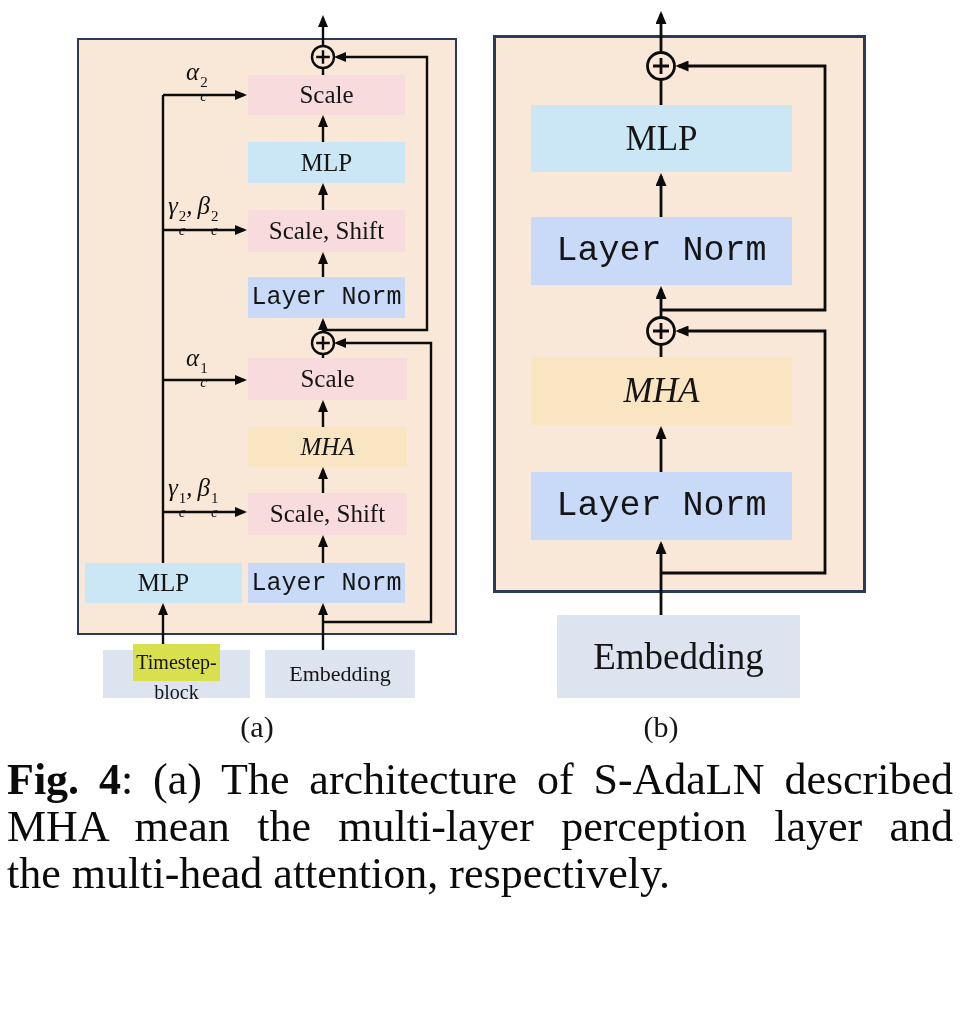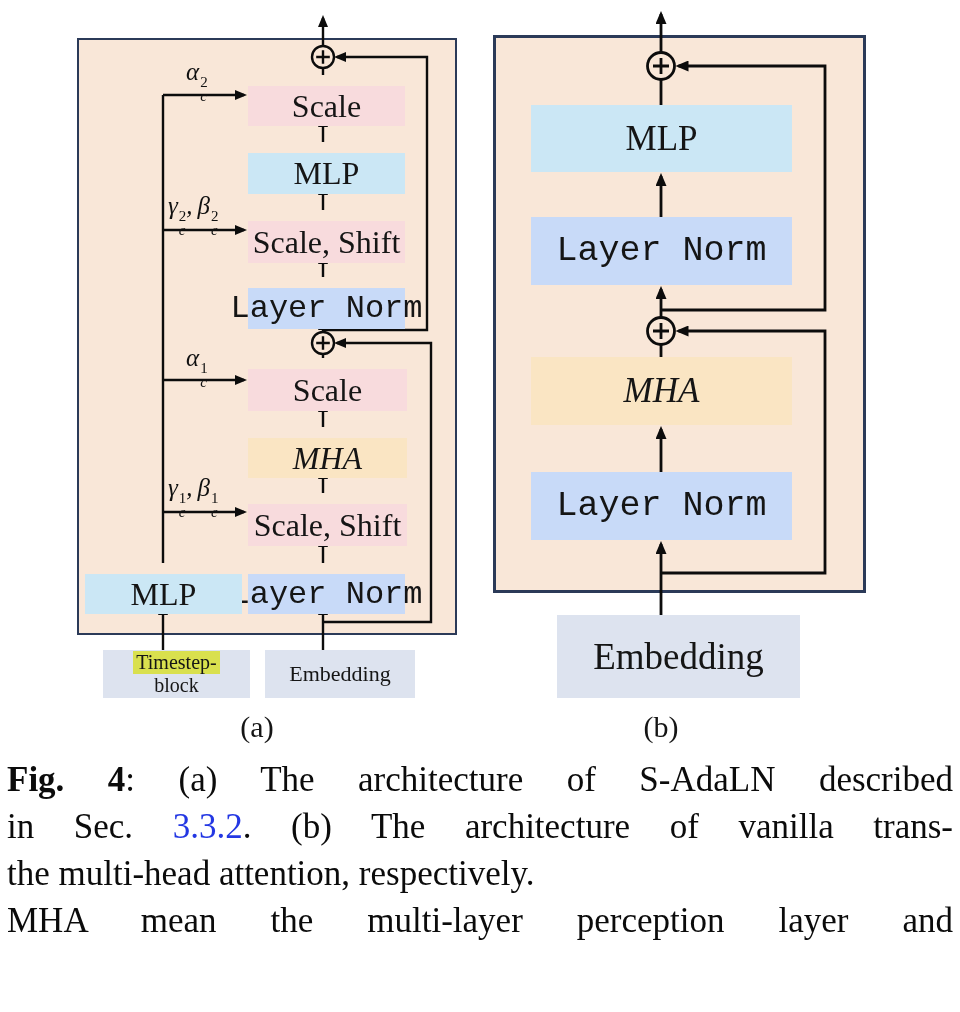--- a/index.html
+++ b/index.html
@@ -11,31 +11,31 @@
   #root{position:relative;width:960px;height:1012px;background:#ffffff;overflow:hidden;
         font-family:"Liberation Serif","DejaVu Serif",serif;color:#151515;}
   .panel{position:absolute;background:var(--panel-bg);border:3px solid var(--panel-border);box-sizing:border-box;}
   #wires{position:absolute;left:0;top:0;pointer-events:none;}
   .block{position:absolute;display:flex;align-items:center;justify-content:center;
          font-family:"Liberation Serif","DejaVu Serif",serif;color:#151515;white-space:nowrap;}
   .pink{background:var(--pink);} .cyan{background:var(--cyan);}
   .peri{background:var(--periwinkle);font-family:Liberation Mono, monospace;} .orng{background:var(--orange);font-style:italic;}
   .inputbox{position:absolute;background:var(--input-bg);display:flex;flex-direction:column;
             align-items:center;justify-content:center;color:#151515;}
-  .fontA{font-size:32px;margin-top:11px;} .fontB{font-size:35px;}
-  .hl{background:var(--highlight);padding:0 3px;}
+  .fontA{font-size:25px;} .fontB{font-size:35px;}
+  .hl{background:var(--highlight);padding:7px 3px;}
   .panel-label{position:absolute;width:90px;text-align:center;font-size:30px;color:#151515;}
   .mlabel{position:absolute;font-style:italic;font-size:25px;color:#111;white-space:nowrap;}
   .mi{font-style:italic;}
   .comma{margin-right:5px;}
   .ss{display:inline-flex;flex-direction:column;align-items:flex-start;font-size:15px;
       line-height:14px;vertical-align:-7px;margin-left:1px;}
   .ss .sup{font-style:normal;} .ss .sub{font-style:italic;}
   #caption{position:absolute;left:7px;top:756px;width:946px;color:#0b0b0b;}
-  .cap-line{font-size:35px;line-height:47px;height:47px;text-align:justify;text-align-last:justify;white-space:nowrap;}
+  .cap-line{font-size:44px;line-height:47px;height:47px;text-align:justify;text-align-last:justify;white-space:nowrap;}
   .cap-line.last{text-align:left;text-align-last:left;}
   .cap-bold{font-weight:700;}
   .cap-link{color:var(--link);cursor:pointer;}
 </style>
 </head>
 <body>
 
 <div id="root">
 
   <div class="panel" style="left:77px;top:38px;width:380px;height:597px;border-width:2.5px;"></div>
@@ -153,18 +153,17 @@
   <div class="block peri fontB" style="left:531px;top:217px;width:261px;height:68px;">Layer Norm</div>
   <div class="block orng fontB" style="left:531px;top:357px;width:261px;height:68px;">MHA</div>
   <div class="block peri fontB" style="left:531px;top:472px;width:261px;height:68px;">Layer Norm</div>
   <div class="inputbox" style="left:557px;top:615px;width:243px;height:83px;font-size:37px;">
     <span>Embedding</span>
   </div>
   <div class="panel-label" style="left:616px;top:710px;">(b)</div>
 
   <div id="caption">
     <div class="cap-line"><span class="cap-bold">Fig. 4</span><span>: (a) The architecture of S-AdaLN described</span></div>
-    <div class="cap-line"><span>in Sec. </span><span class="cap-link">3.3.2</span><span>. (b) The architecture of vanilla trans-</span></div>
+    <div class="cap-line"><span>MHA mean the multi-layer perception layer and</span></div>
     <div class="cap-line last"><span>the multi-head attention, respectively.</span></div>
-    <div class="cap-line"><span>MHA mean the multi-layer perception layer and</span></div>
   </div>
 
 </div>
 
 </body></html>

